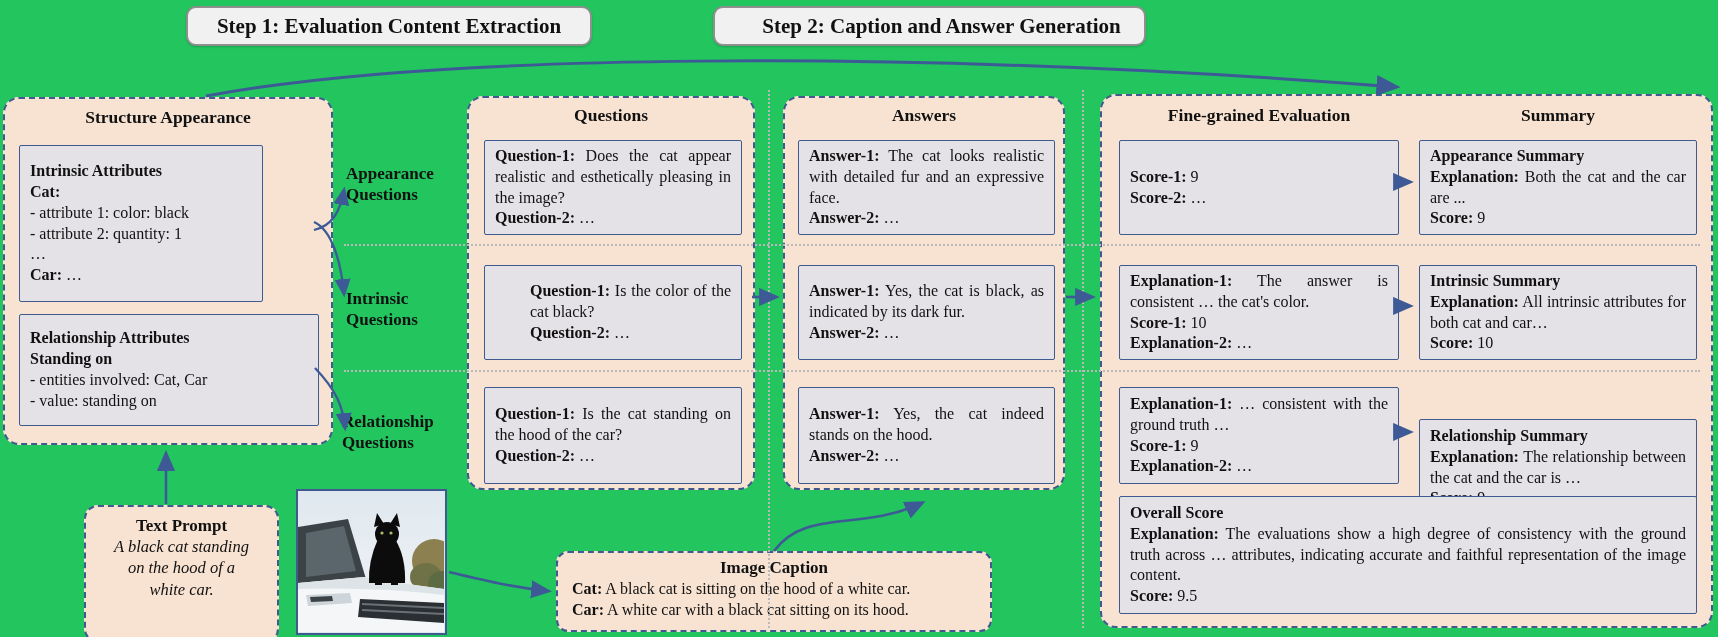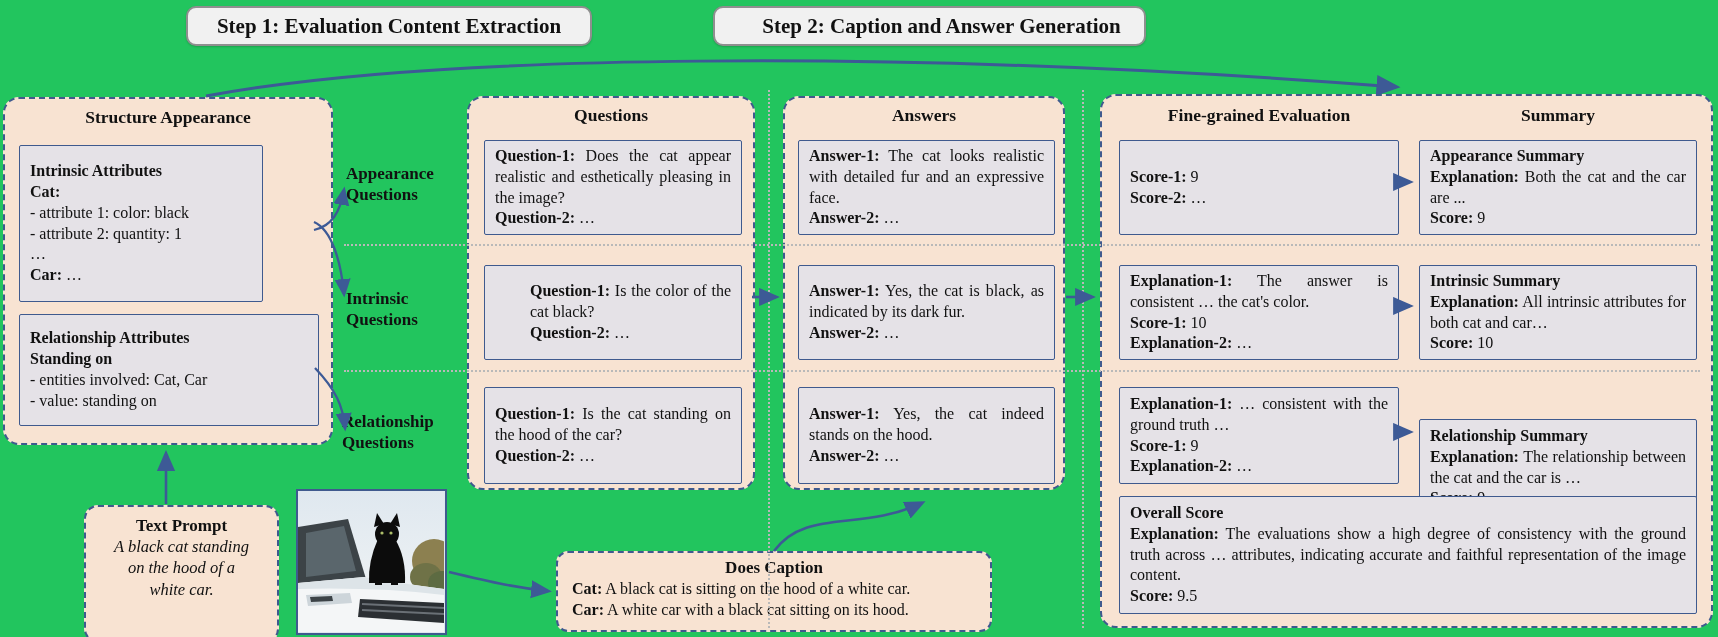--- a/index.html
+++ b/index.html
@@ -186,21 +186,21 @@
       <circle cx="89" cy="43" r="12" fill="#0c0c0c"></circle>
       <path d="M80,48 Q70,70 71,92 L107,92 Q108,66 97,48 Z" fill="#0c0c0c"></path>
       <rect x="77" y="66" width="7" height="28" fill="#0c0c0c"></rect>
       <rect x="93" y="66" width="7" height="28" fill="#0c0c0c"></rect>
       <circle cx="84" cy="42" r="1.6" fill="#aebf6a"></circle>
       <circle cx="93" cy="42" r="1.6" fill="#aebf6a"></circle>
     </svg>
   </div>
 
   <div class="dashed-box" style="left:556px;top:551px;width:436px;height:81px;border-radius:12px;">
-    <div class="cap-title">Does Caption</div>
+    <div class="cap-title">Image Caption</div>
     <div class="cap-lines">
         <div class="rl"><b>Cat:</b> A black cat is sitting on the hood of a white car.</div>
         <div class="rl"><b>Car:</b> A white car with a black cat sitting on its hood.</div>
       </div>
   </div>
 
   <svg id="arrows" width="1718" height="637" viewBox="0 0 1718 637">
     <defs>
       <marker id="ah" markerWidth="9" markerHeight="8" refX="6.5" refY="3.5" orient="auto">
         <path d="M0,0 L8,3.5 L0,7 Z" fill="#3d5a96"></path>

